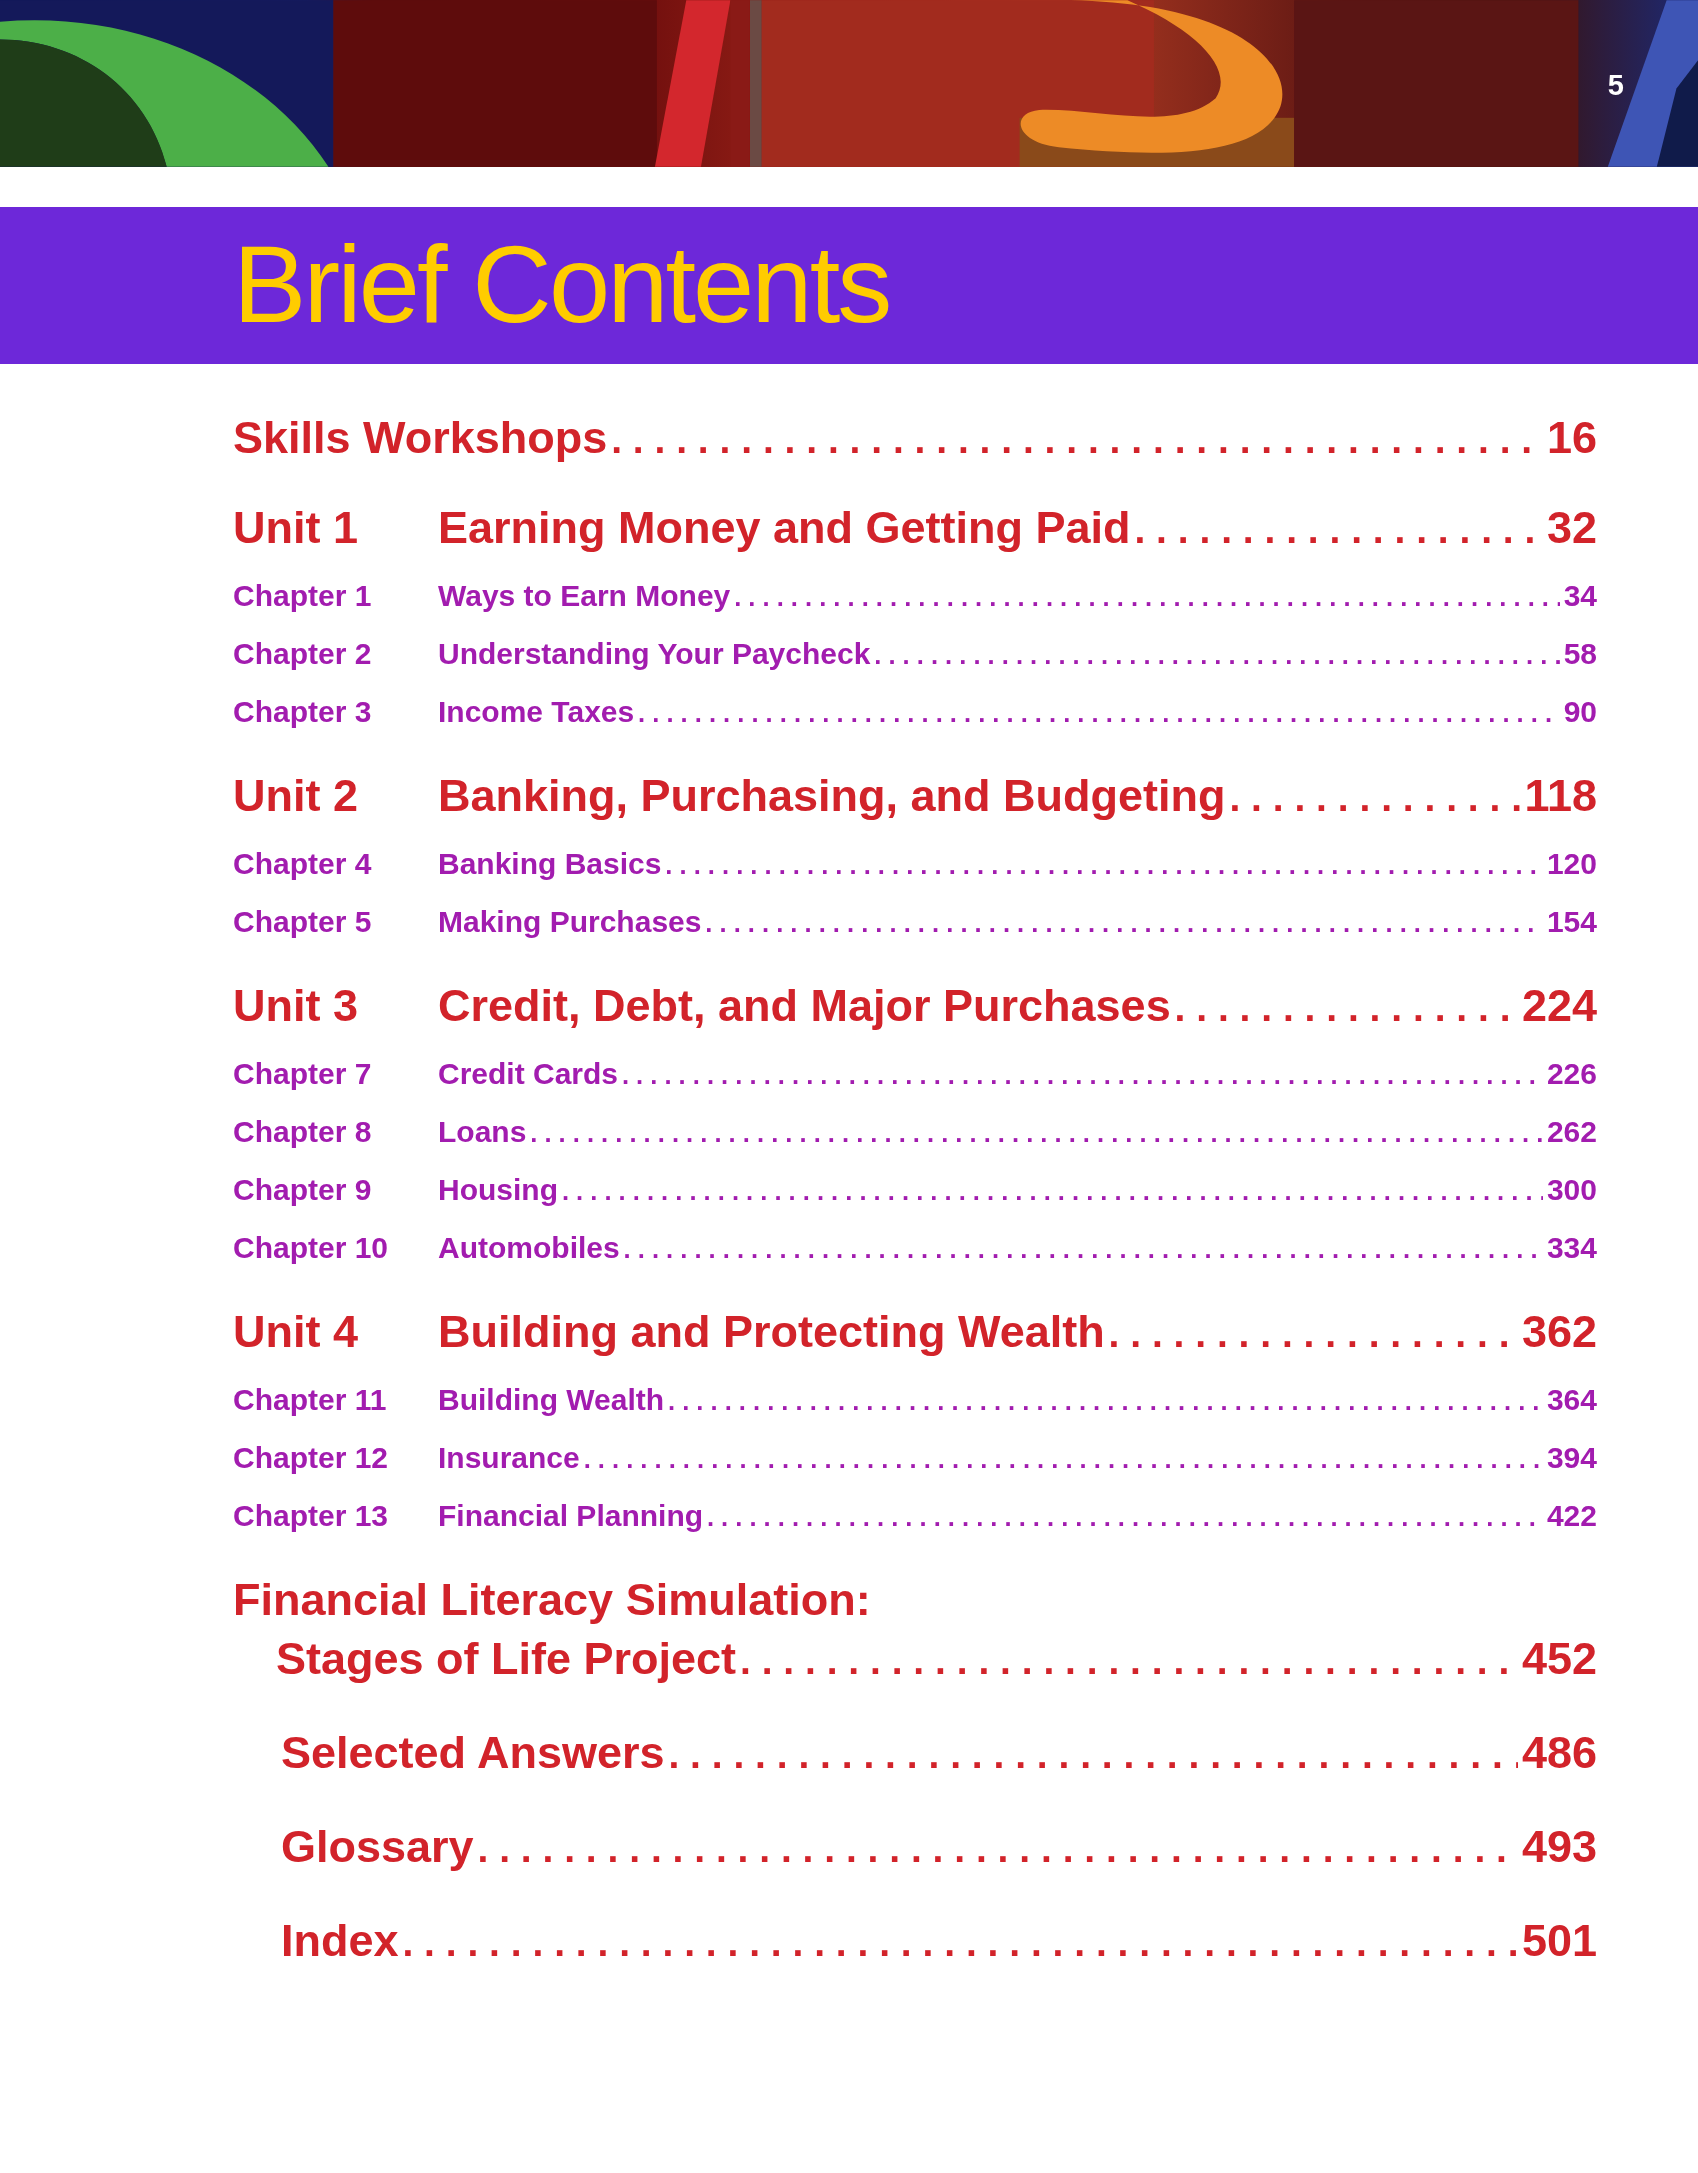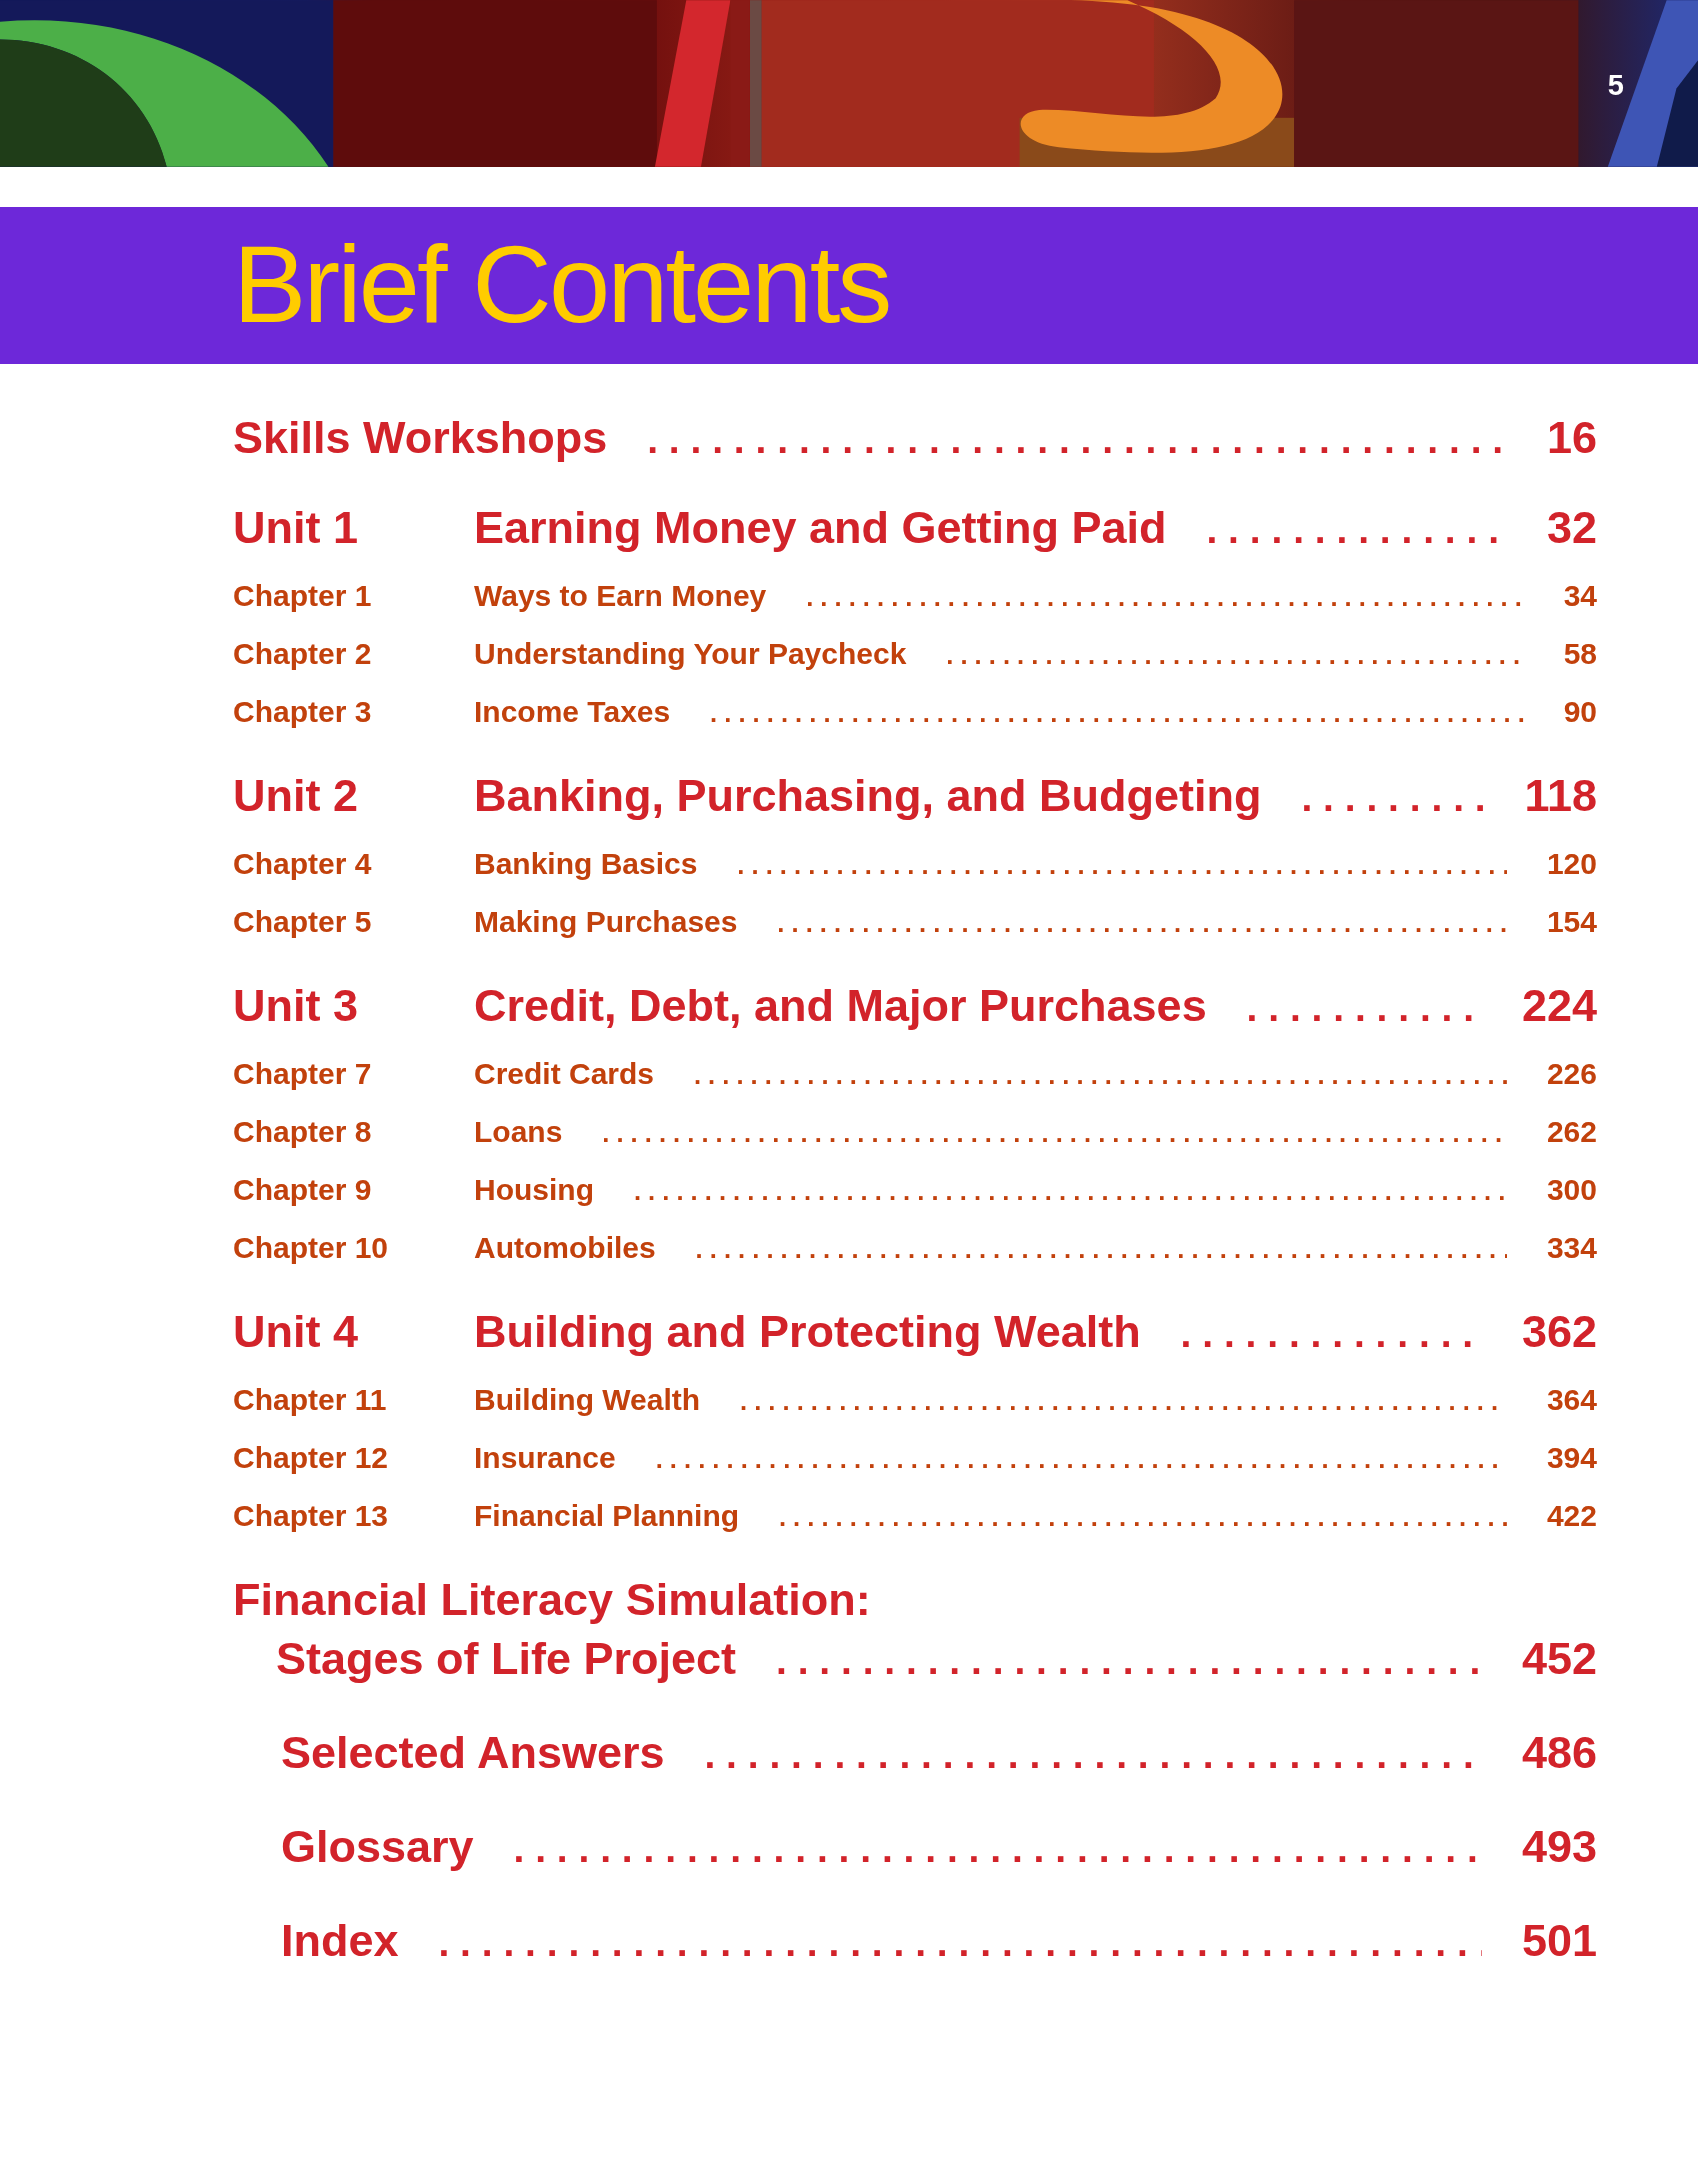--- a/index.html
+++ b/index.html
@@ -16,36 +16,36 @@
     position: absolute; right: 75px; top: 69px; color: #ffffff; font-weight: bold; font-size: 29px;
   }
   .banner {
     position: absolute; left: 0; top: 207px; width: 1699px; height: 157px; background: #6d28d9;
   }
   .banner-title {
     position: absolute; left: 233px; top: 21.6px; color: #ffcc00; font-size: 110px; line-height: 1;
     letter-spacing: -2.9px; font-family: "Liberation Sans", sans-serif;
   }
   .toc { position: absolute; left: 233px; top: 412px; width: 1364px; }
-  .row { display: flex; align-items: baseline; white-space: nowrap; gap: 36px; }
+  .row { display: flex; align-items: baseline; white-space: nowrap; }
   .row .lbl { flex: 0 0 auto; }
   .row .title { flex: 0 0 auto; }
   .row .leader { flex: 1 1 auto; overflow: hidden; letter-spacing: 0; margin: 0 3.9px; }
   .row .leader::before {
     content: ". . . . . . . . . . . . . . . . . . . . . . . . . . . . . . . . . . . . . . . . . . . . . . . . . . . . . . . . . . . . . . . . . . . . . . . . . . . . . . . . . . . . . . . . . . . . . . . . . . . . . . . . . . . . . . . . . . . . . . . . . . . . . . . . . . . . . . . . . . . . . . . . . . . .";
     display: block; overflow: hidden;
   }
   .row .pg { flex: 0 0 auto; text-align: right; }
 
   .major { color: #d2232a; font-weight: bold; font-size: 45px; height: 61px; }
   .major .leader { font-size: 39px; }
   .unit { color: #d2232a; font-weight: bold; font-size: 45px; height: 61px; margin-top: 29px; }
   .unit .lbl { width: 205px; }
   .unit .leader { font-size: 39px; }
-  .chapter { color: #c2410c; font-weight: bold; font-size: 30px; height: 58px; line-height: 58px; }
+  .chapter { color: #a21caf; font-weight: bold; font-size: 30px; height: 58px; line-height: 58px; }
   .chapter .lbl { width: 205px; }
   .chapter .leader { font-size: 25.5px; }
   .first-chapter { margin-top: 3.9px; }
   .major.sim-line1 { margin-top: 29px; height: 59px; }
   .major.sim-line2 { padding-left: 43px; height: 61px; }
   .major.spaced { margin-top: 33px; margin-left: 48px; }
 </style>
 </head>
 <body>
 

